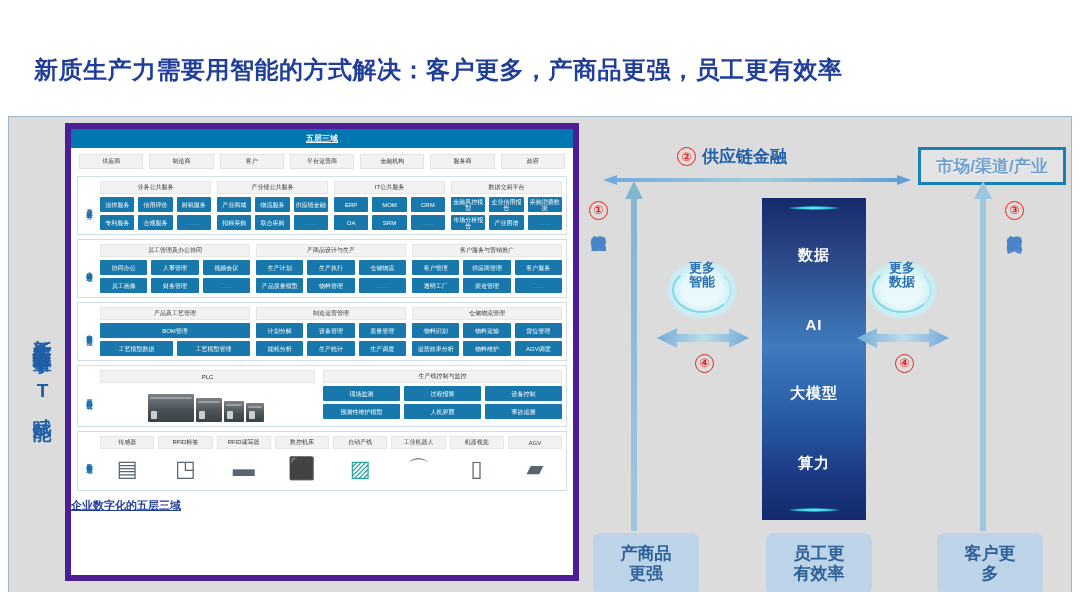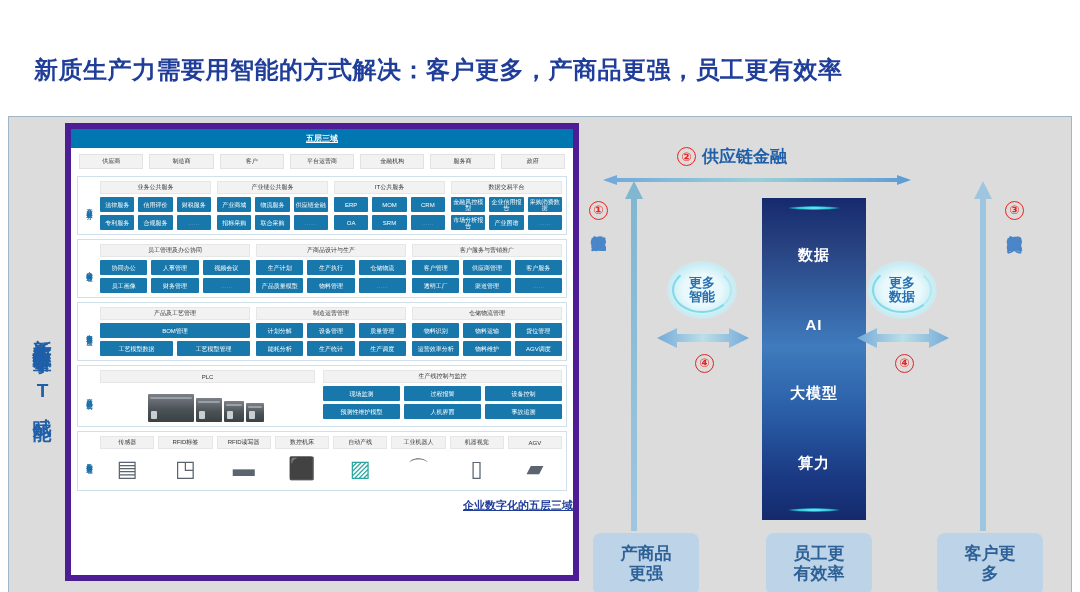--- a/index.html
+++ b/index.html
@@ -98,21 +98,21 @@
   .devband { margin: 0 6px 2px 6px; }
   .devband .band-body { gap: 4px; }
   .devcol { flex:1; display:flex; flex-direction:column; gap:3px; align-items:stretch;}
   .devhead {
     height: 13px; background:#f2f2f2; border:1px solid #e6e6e6;
     font-size: 6px; color:#333; display:flex; align-items:center; justify-content:center;
   }
   .devimg { height: 34px; display:flex; align-items:center; justify-content:center; font-size:22px; color:#5a6570; }
 
   .lpanel-caption {
-    text-align:right; font-size: 11px; font-weight: bold; color:#1f3d99;
+    text-align:left; font-size: 11px; font-weight: bold; color:#1f3d99;
     text-decoration: underline; padding-top: 5px;
   }
 
   
   .rpanel { position:absolute; left: 576px; top: 6px; width: 482px; height: 488px; }
   .circ {
     display:inline-flex; align-items:center; justify-content:center;
     width: 19px; height: 19px; border:1.6px solid #e8231f; border-radius:50%;
     color:#e8231f; font-size: 12px; font-weight:bold;
   }
@@ -157,21 +157,21 @@
   .ai-column .glow-t, .ai-column .glow-b {
     position:absolute; left:26px; width:52px; height:4px; border-radius:50%;
     background: radial-gradient(ellipse at center,#7ff6ff 0%, #29c6d8 45%, rgba(30,120,180,0) 75%);
   }
   .ai-column .glow-t { top: 8px; }
   .ai-column .glow-b { bottom: 8px; }
   .ai-item { color:#ffffff; font-weight:bold; font-size: 15px; letter-spacing:1px; }
 
   .bubble {
     position:absolute; width: 70px; height: 58px;
-    display:flex; align-items:center; justify-content:center; text-align:center;
+    display:flex; justify-content:center; text-align:center;
     color:#2a6fb0; font-size: 13px; font-weight:bold; line-height:1.1;
     border-radius: 50%;
     background: radial-gradient(ellipse at center, #eaf9fc 38%, #c9eef5 62%, rgba(200,240,248,0.25) 78%, rgba(200,240,248,0) 100%);
   }
   .bubble::before {
     content:""; position:absolute; inset: 6px 5px;
     border: 2px solid #7fd9e8; border-radius:50%;
     border-top-color: transparent; border-right-color: rgba(127,217,232,.35);
   }
   .bubble-l { left: 82px; top: 138px; }
@@ -472,20 +472,21 @@
             <linearGradient id="gh" x1="0" y1="0" x2="1" y2="0">
               <stop offset="0%" stop-color="#6fa8dc"></stop>
                 <stop offset="50%" stop-color="#9ccfd8"></stop>
                 <stop offset="100%" stop-color="#5b9bd5"></stop>
             </linearGradient>
           </defs>
           <polygon points="0,5 14,0 14,3 294,3 294,0 308,5 294,10 294,7 14,7 14,10" fill="url(#gh)"></polygon>
         </svg>
       </div>
 
+      <div class="market-box">市场/渠道/产业</div>
 
       <div class="vlabel vlabel-1">
         <span class="circ">①</span>
         <span class="v">赋能智能化自动化</span>
       </div>
 
       <div class="uparrow" style="left:40px; top:58px;">
         <svg width="18" height="350" viewBox="0 0 18 350">
           <defs>
             <linearGradient id="gv1" x1="0" y1="1" x2="0" y2="0">

